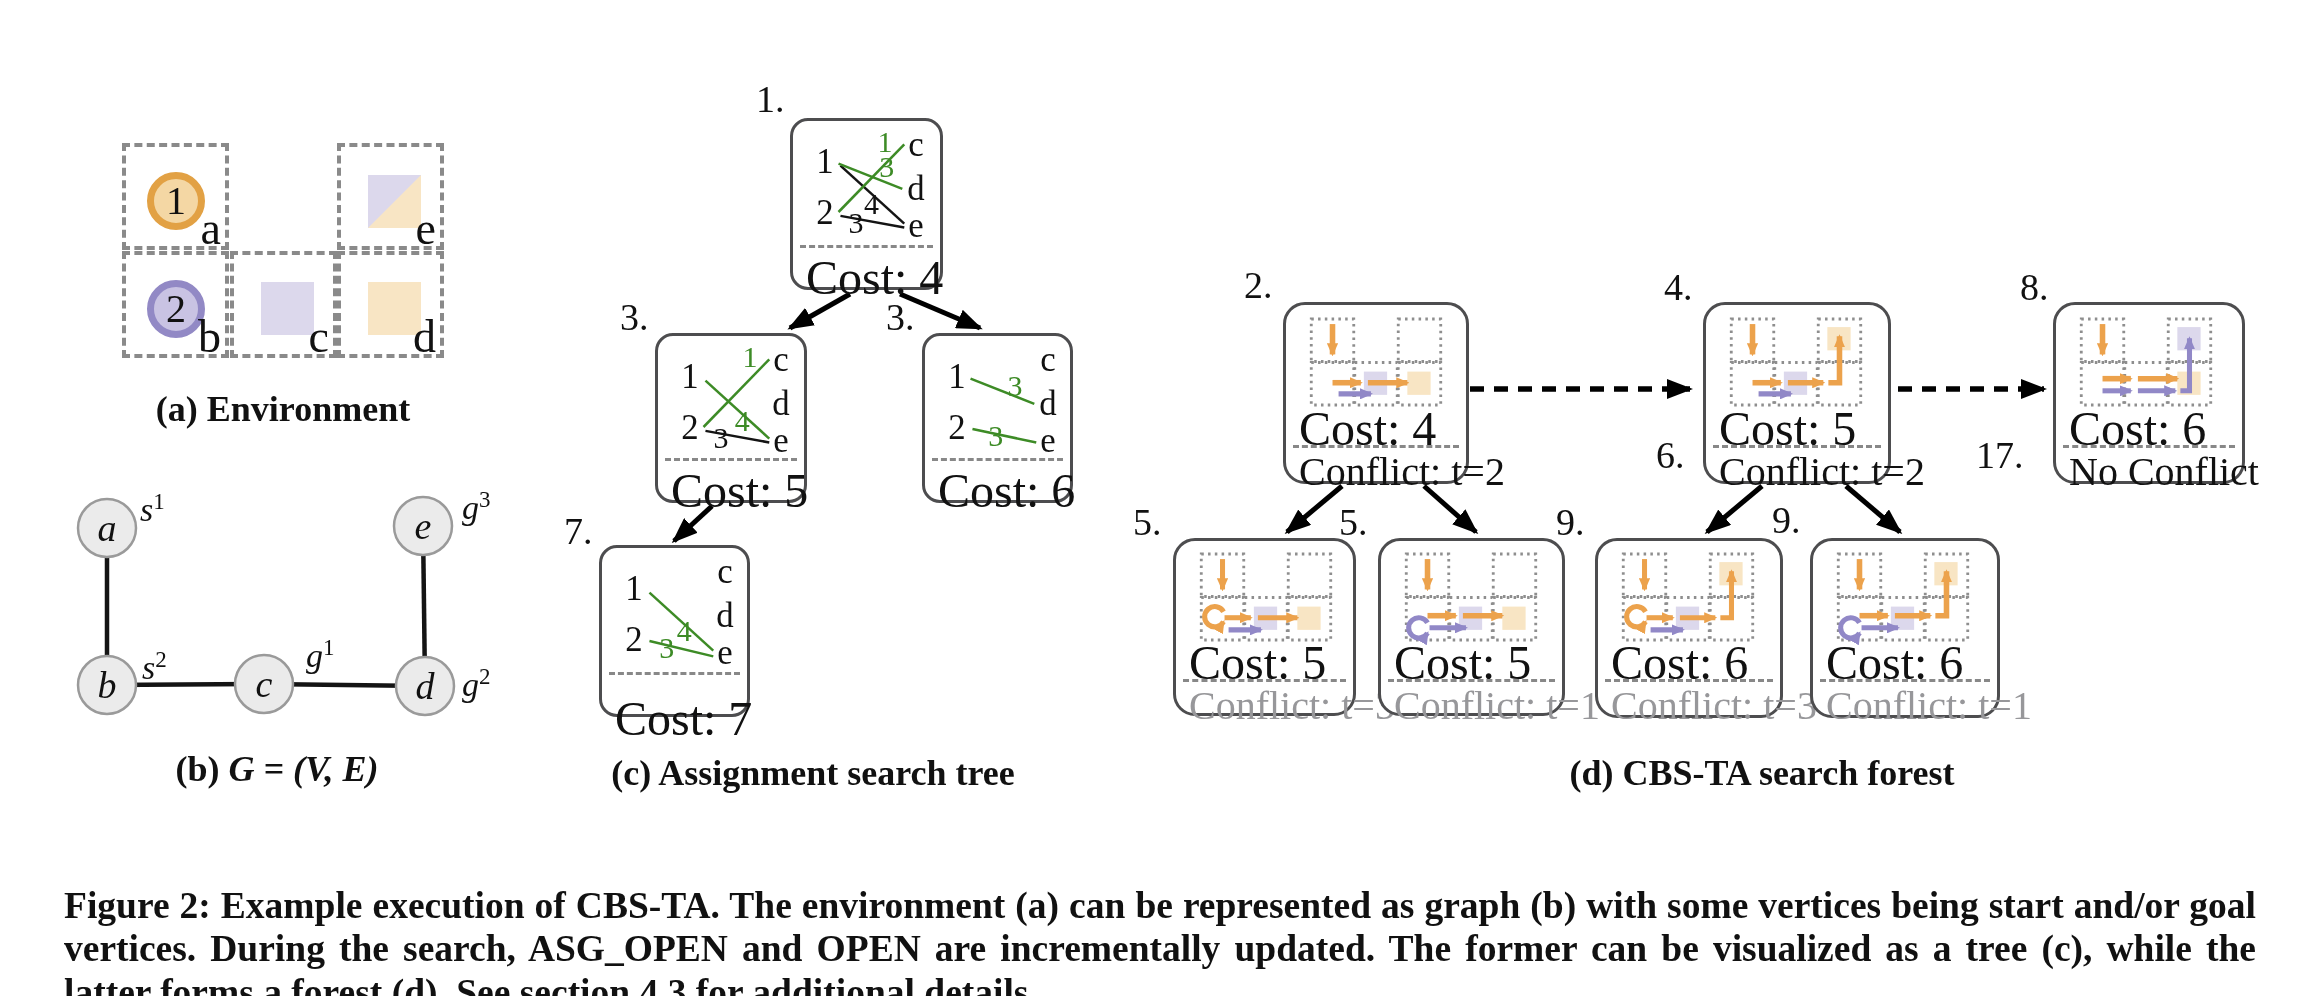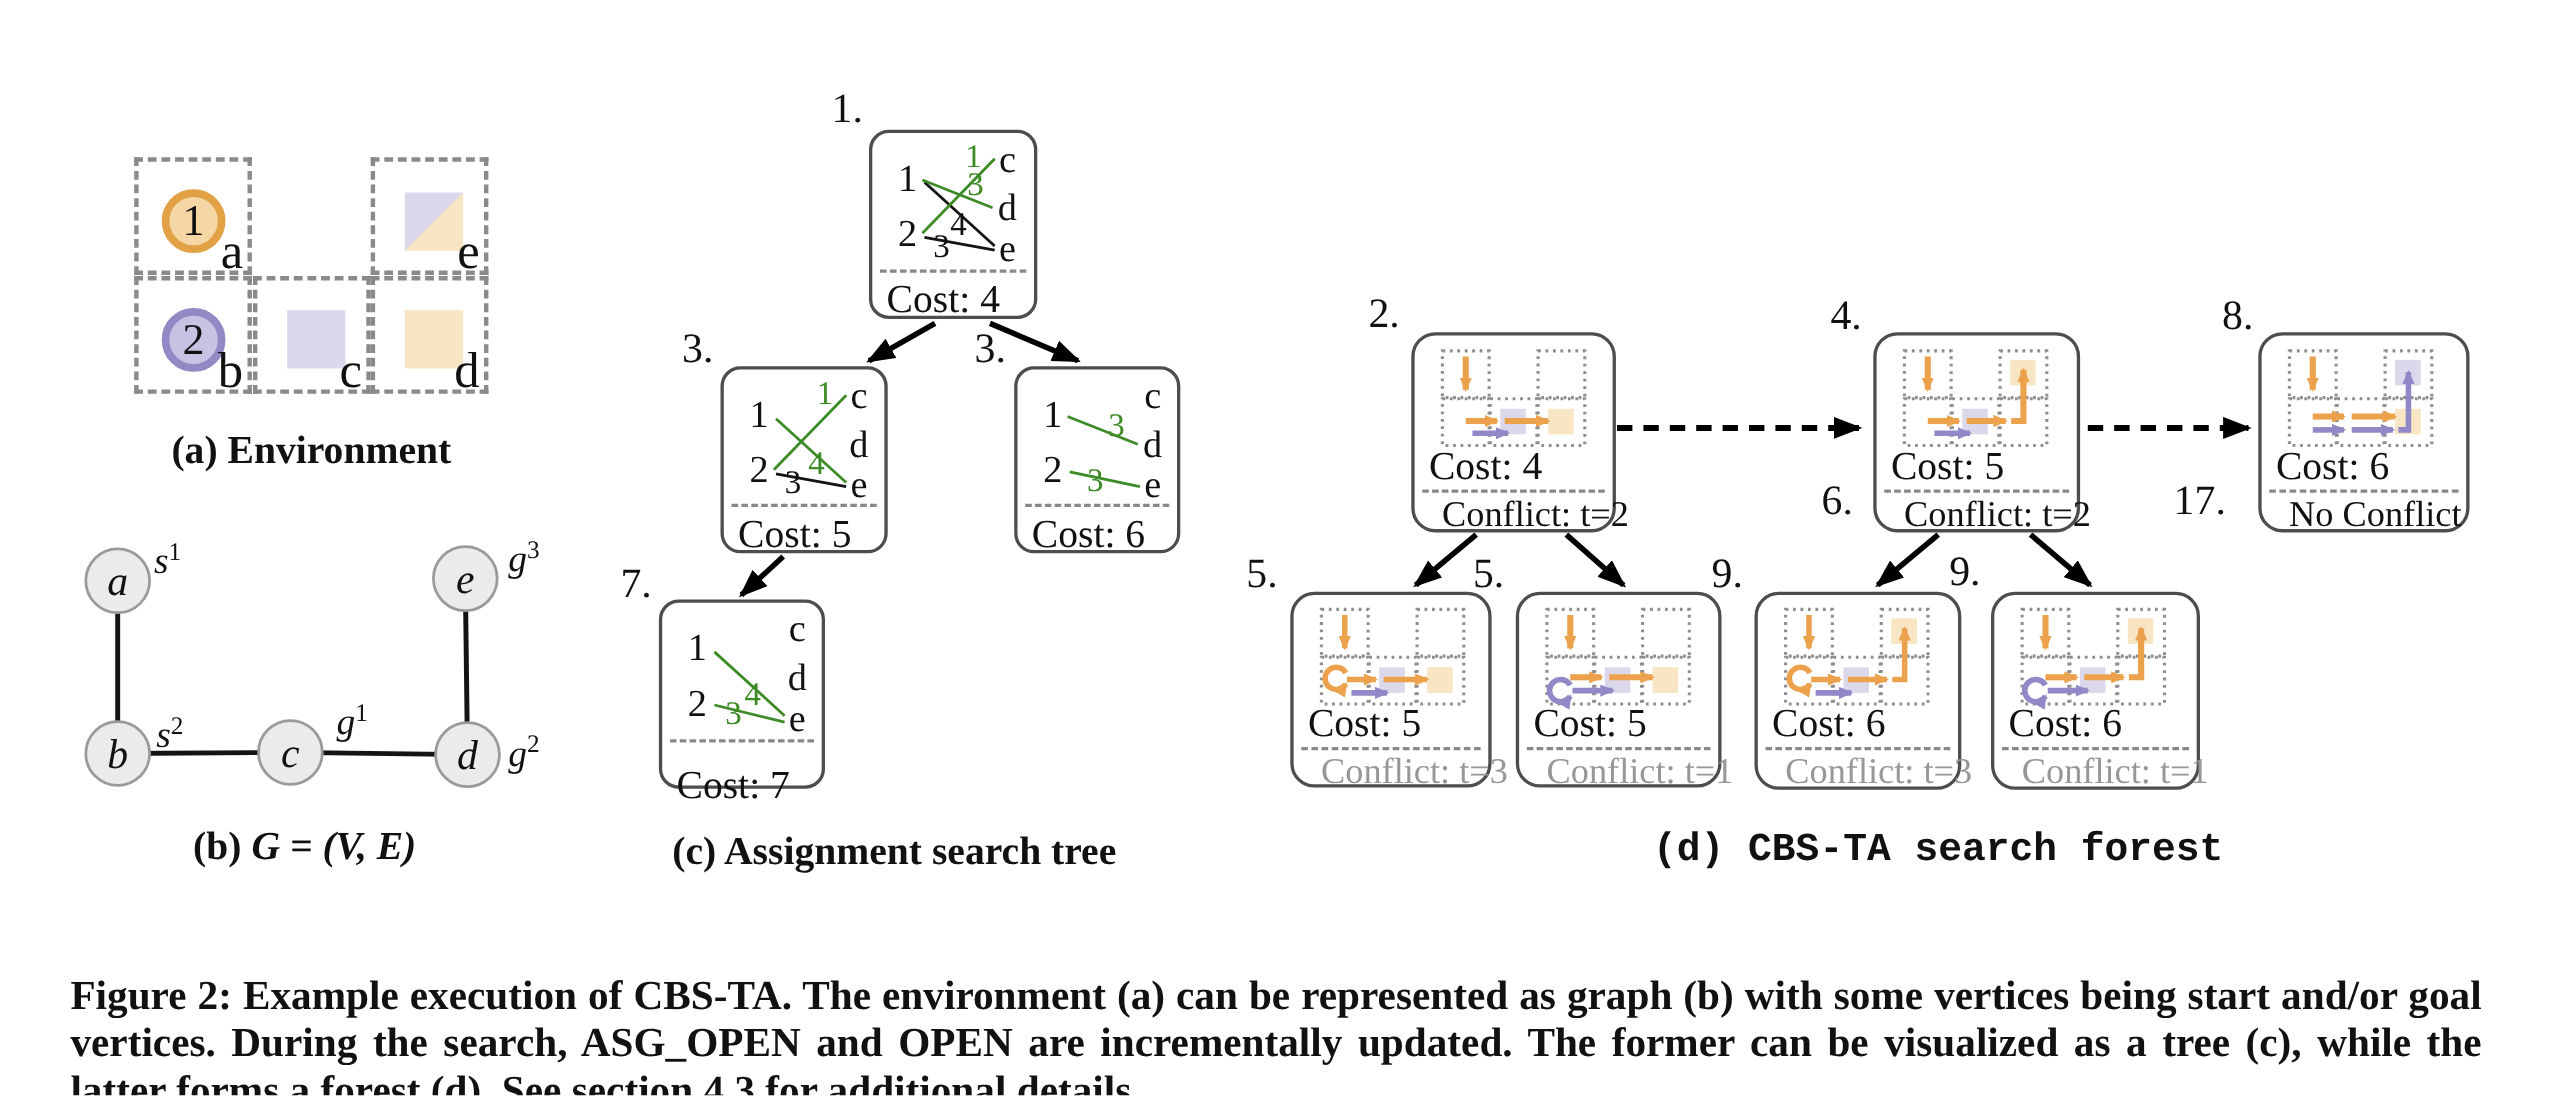--- a/index.html
+++ b/index.html
@@ -23,22 +23,22 @@
 
   .pcap { position:absolute; font-weight:bold; font-size:36px; white-space:nowrap; transform:translateX(-50%); }
 
   
   .gtag { position:absolute; font-size:34px; font-style:italic; line-height:1; }
   .gtag sup { font-size:23px; font-style:normal; }
 
   
   .tnode { position:absolute; background:#fff; border:3.5px solid #4d4d4f; border-radius:18px; box-sizing:border-box; }
   .tdiv  { position:absolute; left:7px; right:7px; border-top:3px dashed #888; }
-  .cost  { position:absolute; left:13px; font-size:36px; line-height:1; white-space:nowrap; }
-  .conf  { position:absolute; left:25px; font-size:33px; line-height:1; white-space:nowrap; }
+  .cost  { position:absolute; left:13px; font-size:48px; line-height:1; white-space:nowrap; }
+  .conf  { position:absolute; left:13px; font-size:40px; line-height:1; white-space:nowrap; }
   .conf.gray { color:#97979a; }
   .order { position:absolute; font-size:38px; line-height:1; }
 
   .figcap { position:absolute; left:64px; top:846px; width:2192px;
             font-size:37.5px; font-weight:bold; line-height:1.16; text-align:justify; }
   .overlay { position:absolute; left:0; top:0; pointer-events:none; }
 </style>
 </head>
 <body>
 
@@ -427,18 +427,18 @@
         <g stroke="#9188c7" stroke-width="5" fill="none">
           <path d="M 22,69 A 10,10 0 1 0 22,79" marker-end="url(#mh-p)"></path>
           <line x1="24" y1="74" x2="60" y2="74" marker-end="url(#mh-p)"></line>
         </g>
       </svg>
       <div class="cost" style="top:98px;">Cost: 6</div>
       <div class="tdiv" style="top:138px;"></div>
       <div class="conf gray" style="top:145px;">Conflict: t=1</div>
     </div>
 
-    <div class="pcap" style="left:1762px;top:752px;font-family:Liberation Mono, monospace;">(d) CBS-TA search forest</div>
+    <div class="pcap" style="left:1762px;top:752px;">(d) CBS-TA search forest</div>
   </div>
 
   <p class="figcap">Figure 2: Example execution of CBS-TA. The environment (a) can be represented as graph (b) with some vertices being start and/or goal vertices. During the search, ASG_OPEN and OPEN are incrementally updated. The former can be visualized as a tree (c), while the latter forms a forest (d). See section 4.3 for additional details.</p>
 
 </div>
 
 </body></html>

